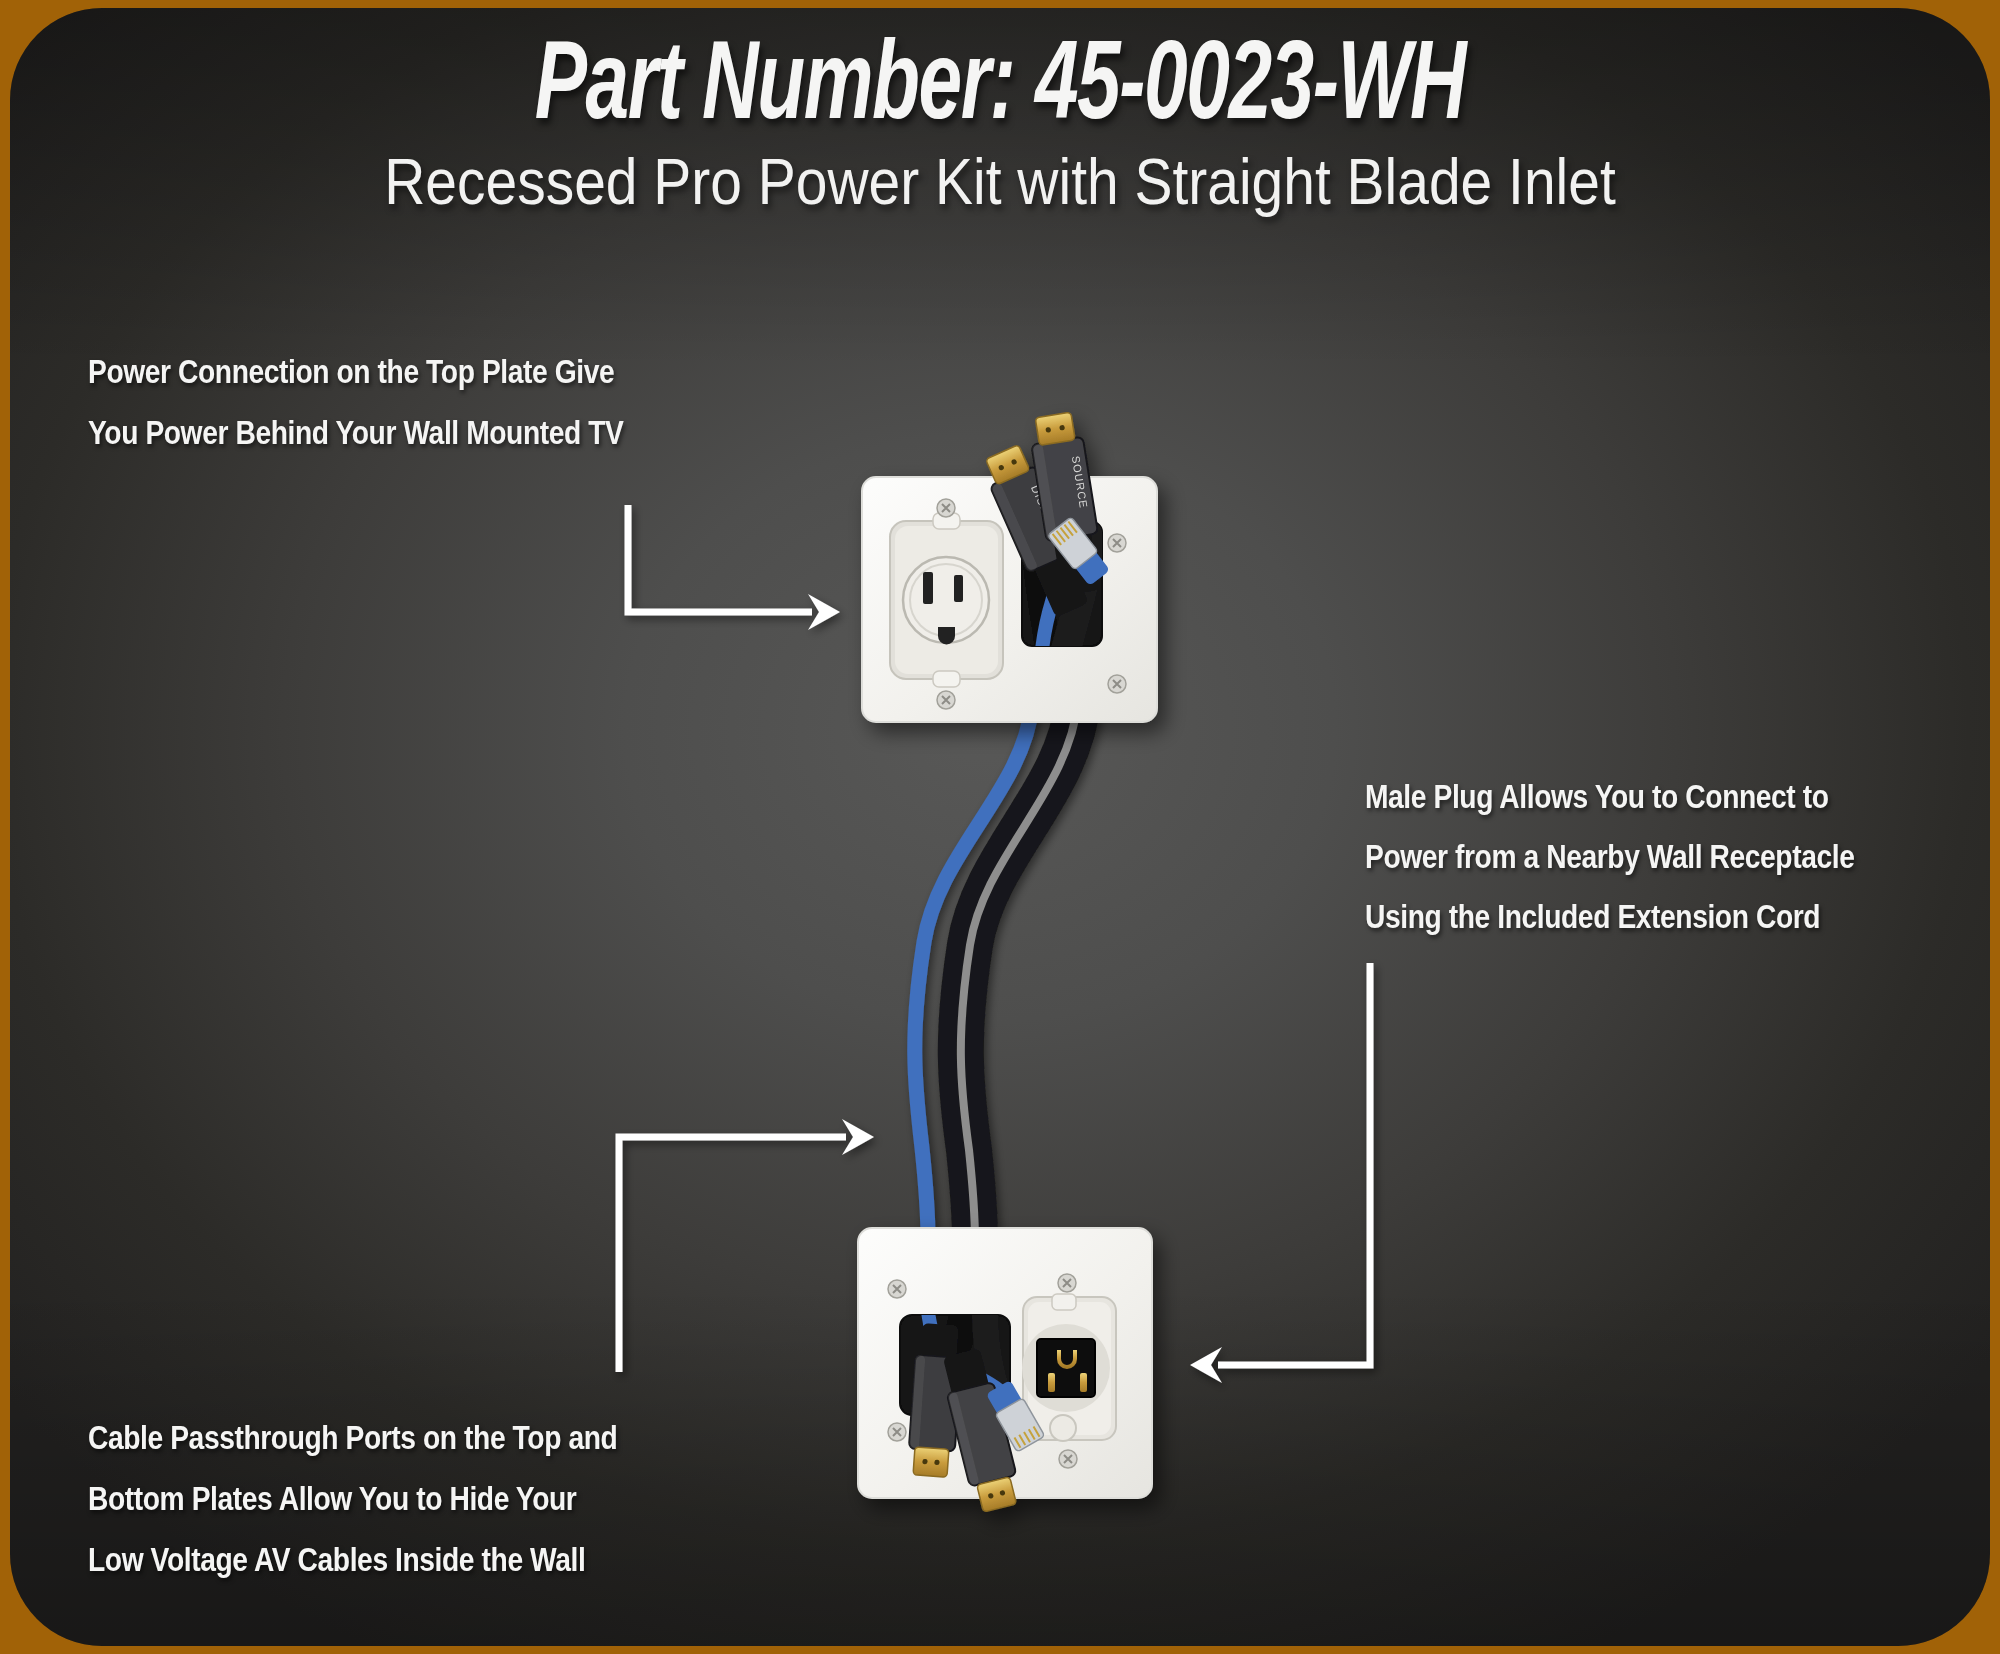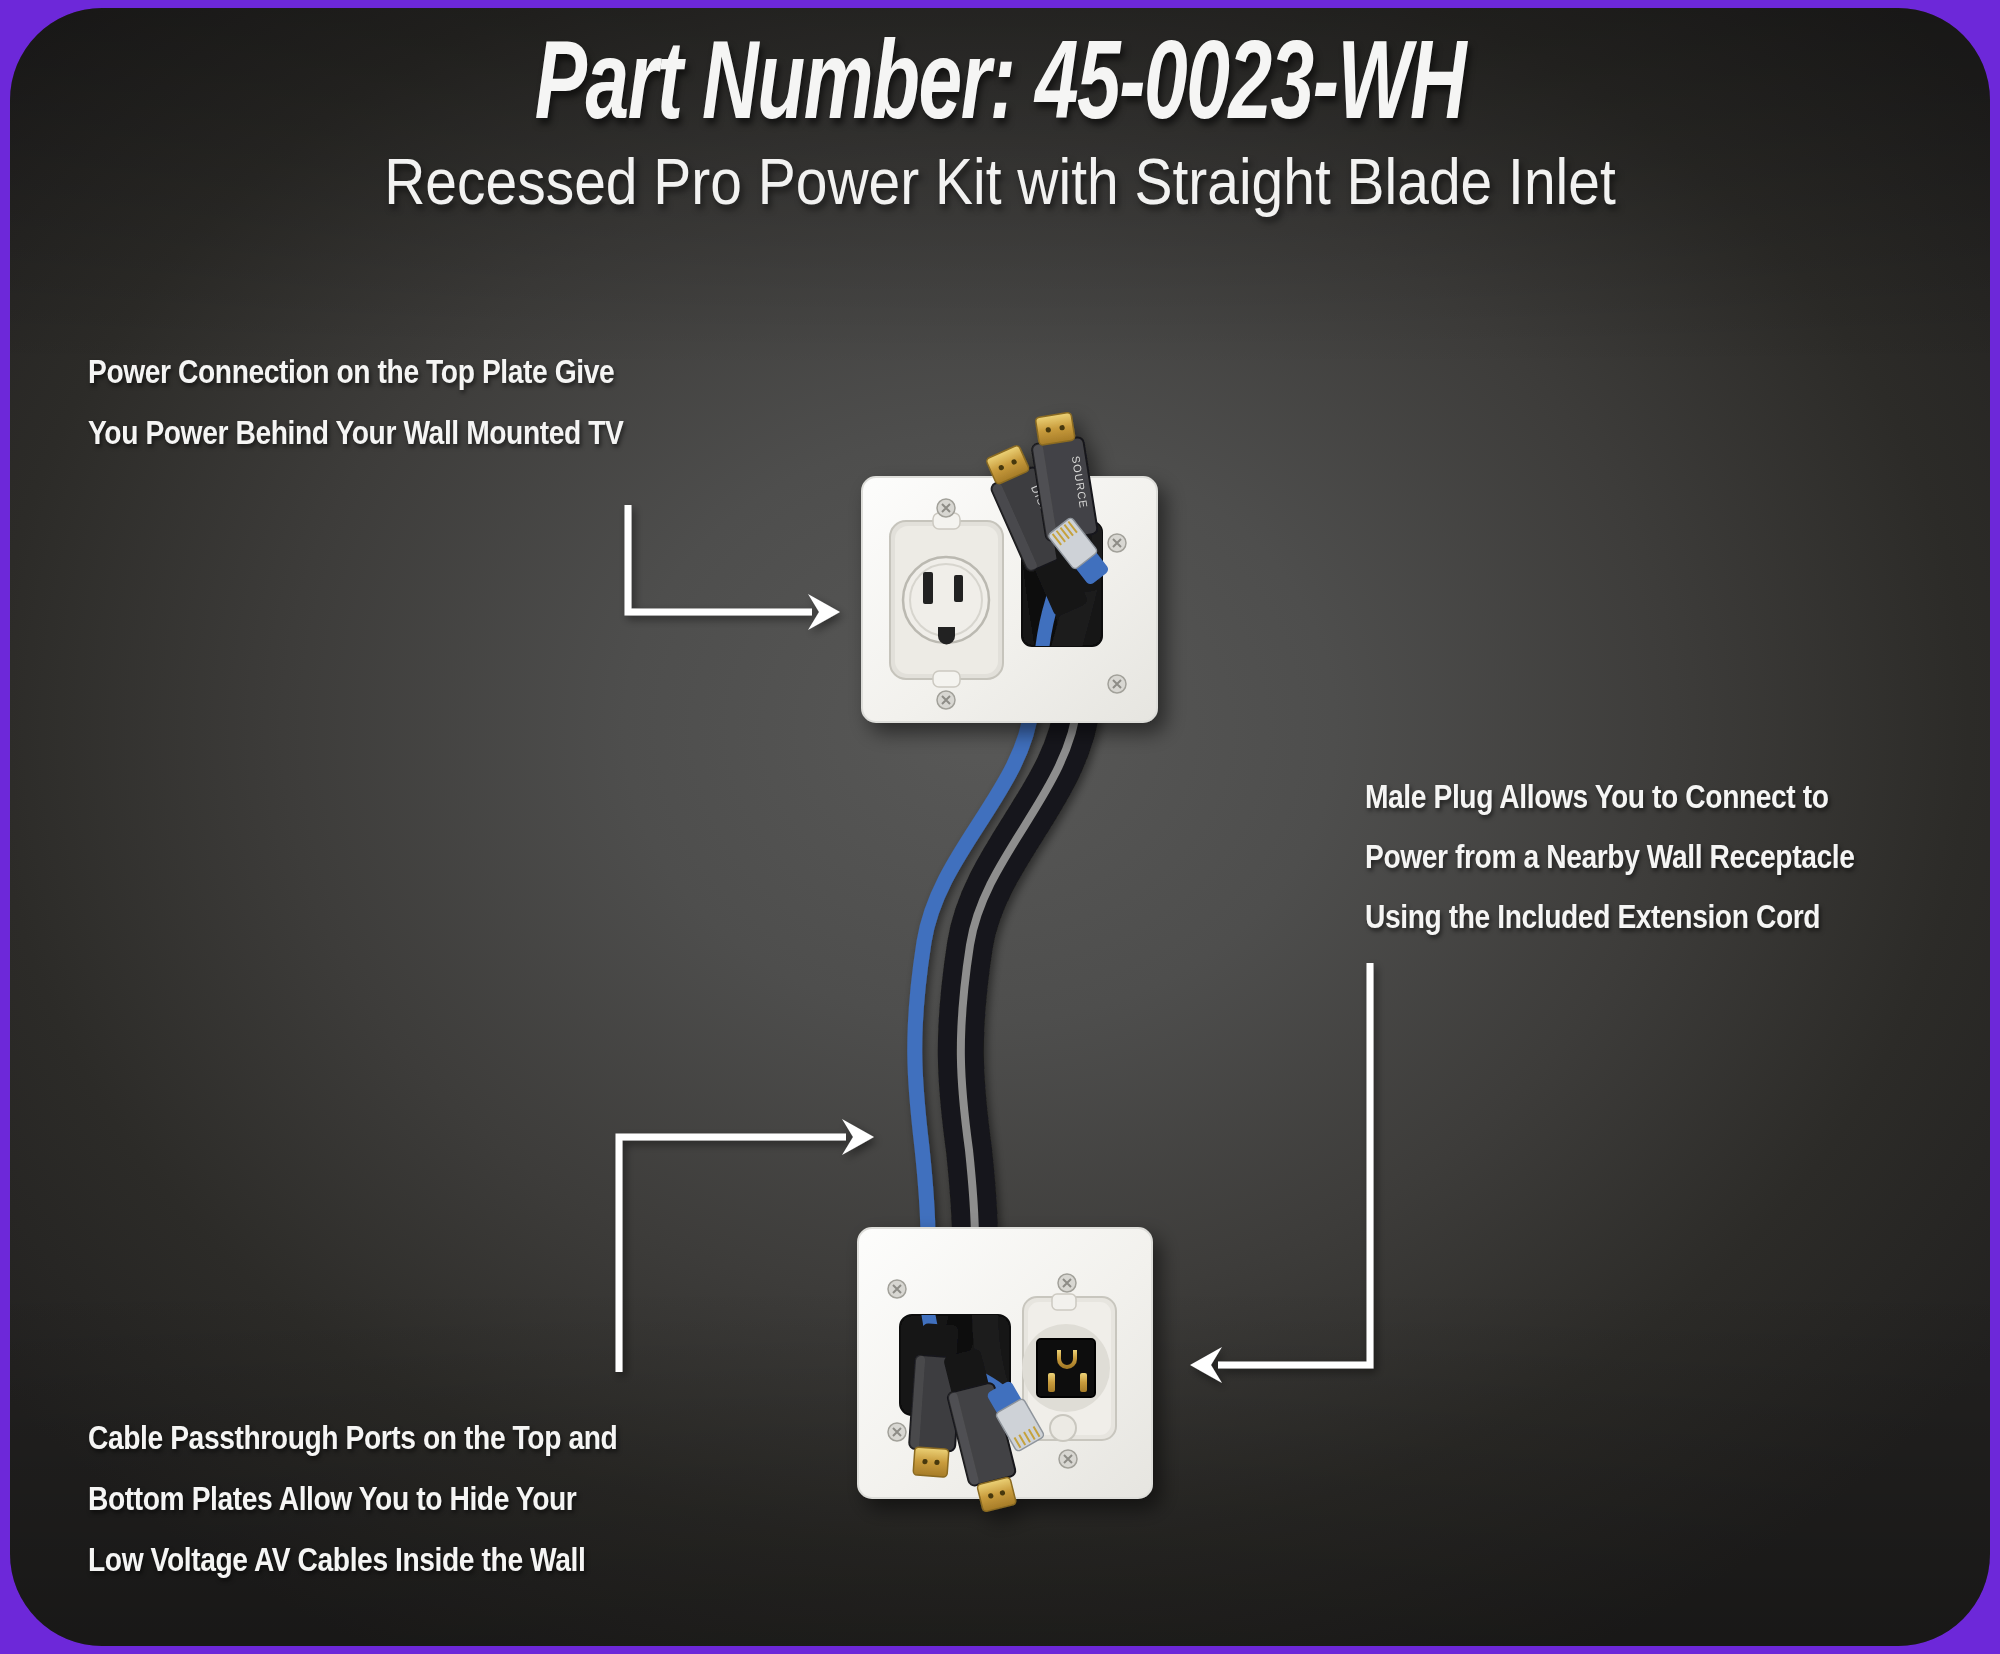--- a/index.html
+++ b/index.html
@@ -1,18 +1,18 @@
 <!DOCTYPE html>
 <html><head>
 <meta charset="utf-8">
 <style>
   html,body{margin:0;padding:0;background:#ffffff;}
   .stage{
     position:relative;width:2000px;height:1654px;overflow:hidden;
-    background:#6d28d9;font-family:"Liberation Sans",sans-serif;
+    background:#a16207;font-family:"Liberation Sans",sans-serif;
   }
   .stage svg{position:absolute;inset:0;display:block;}
   .txt{position:absolute;color:#f5f5f4;white-space:nowrap;}
   .title{
     top:16px;left:50%;transform:translateX(-50%) scaleX(0.70);transform-origin:center top;
     font:italic 700 112px/1.15 "Liberation Sans",sans-serif;letter-spacing:-2px;
     text-shadow:4px 6px 8px rgba(0,0,0,0.55);
   }
   .subtitle{
     top:146px;left:50%;transform:translateX(-50%) scaleX(0.89);transform-origin:center top;

